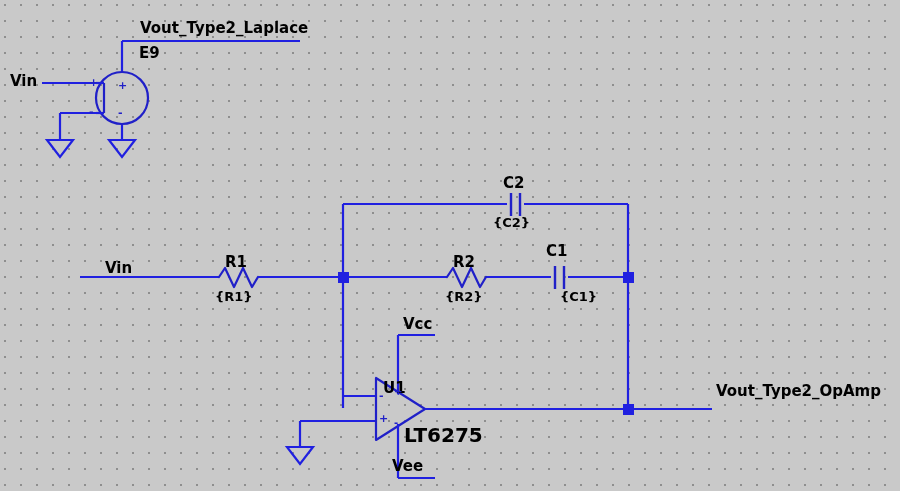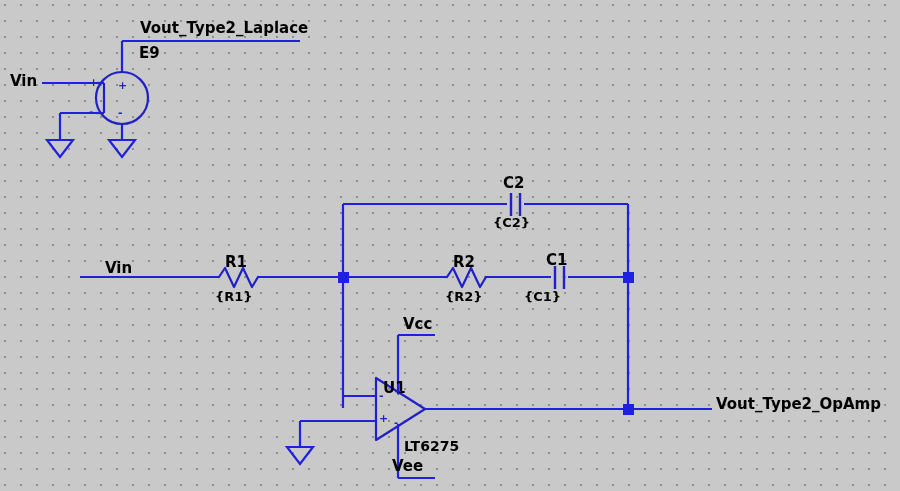--- a/index.html
+++ b/index.html
@@ -33,21 +33,21 @@
     font-weight: bold;
     color: #000000;
     white-space: nowrap;
     line-height: 1;
   }
   .lbl-net      { font-size: 15px; }
   .lbl-ref      { font-size: 15px; }
   .lbl-val      { font-size: 13px; }
   .lbl-eq       { font-size: 15px; }
   .lbl-rail     { font-size: 15px; }
-  .lbl-part     { font-size: 14px; margin-top: 14px; }
+  .lbl-part     { font-size: 20px; }
   .lbl-pin      { font-size: 11px; color: #2020c8; font-weight: bold; }
   .lbl-pin-sm   { font-size: 10px; color: #2020c8; font-weight: bold; }
 </style>
 </head>
 <body>
 
 <div id="schematic-canvas">
 
   <svg class="wire-layer" viewBox="0 0 900 491" width="900" height="491">
 
@@ -187,36 +187,36 @@
     <div class="lbl lbl-pin" style="left:118px; top:107px;">-</div>
 
     <div class="lbl lbl-net" style="left:105px; top:261px;">Vin</div>
 
     <div class="lbl lbl-ref" style="left:225px; top:255px;text-align:right;">R1</div>
     <div class="lbl lbl-val" style="left:215px; top:290px;text-align:center;">{R1}</div>
 
     <div class="lbl lbl-ref" style="left:453px; top:255px;">R2</div>
     <div class="lbl lbl-val" style="left:445px; top:290px;">{R2}</div>
 
-    <div class="lbl lbl-ref" style="left:546px; top:253px;">C1</div>
-    <div class="lbl lbl-val" style="left:524px; top:290px;">{C1}</div>
+    <div class="lbl lbl-ref" style="left:546px; top:244px;">C1</div>
+    <div class="lbl lbl-val" style="left:560px; top:290px;">{C1}</div>
 
     <div class="lbl lbl-ref" style="left:503px; top:176px;">C2</div>
     <div class="lbl lbl-val" style="left:493px; top:216px;">{C2}</div>
 
     <div class="lbl lbl-rail" style="left:403px; top:317px;">Vcc</div>
 
     <div class="lbl lbl-rail" style="left:392px; top:459px;">Vee</div>
 
     <div class="lbl lbl-ref" style="left:383px; top:381px;">U1</div>
 
     <div class="lbl lbl-part" style="left:404px; top:425px;">LT6275</div>
 
     <div class="lbl lbl-pin" style="left:379px; top:390px;">-</div>
     <div class="lbl lbl-pin" style="left:379px; top:413px;">+</div>
     <div class="lbl lbl-pin-sm" style="left:394px; top:387px;">+</div>
     <div class="lbl lbl-pin-sm" style="left:394px; top:418px;">-</div>
 
-    <div class="lbl lbl-net" style="left:716px; top:397px;">Vout_Type2_OpAmp</div>
+    <div class="lbl lbl-net" style="left:716px; top:384px;">Vout_Type2_OpAmp</div>
 
   </div>
 
 </div>
 
 </body></html>

